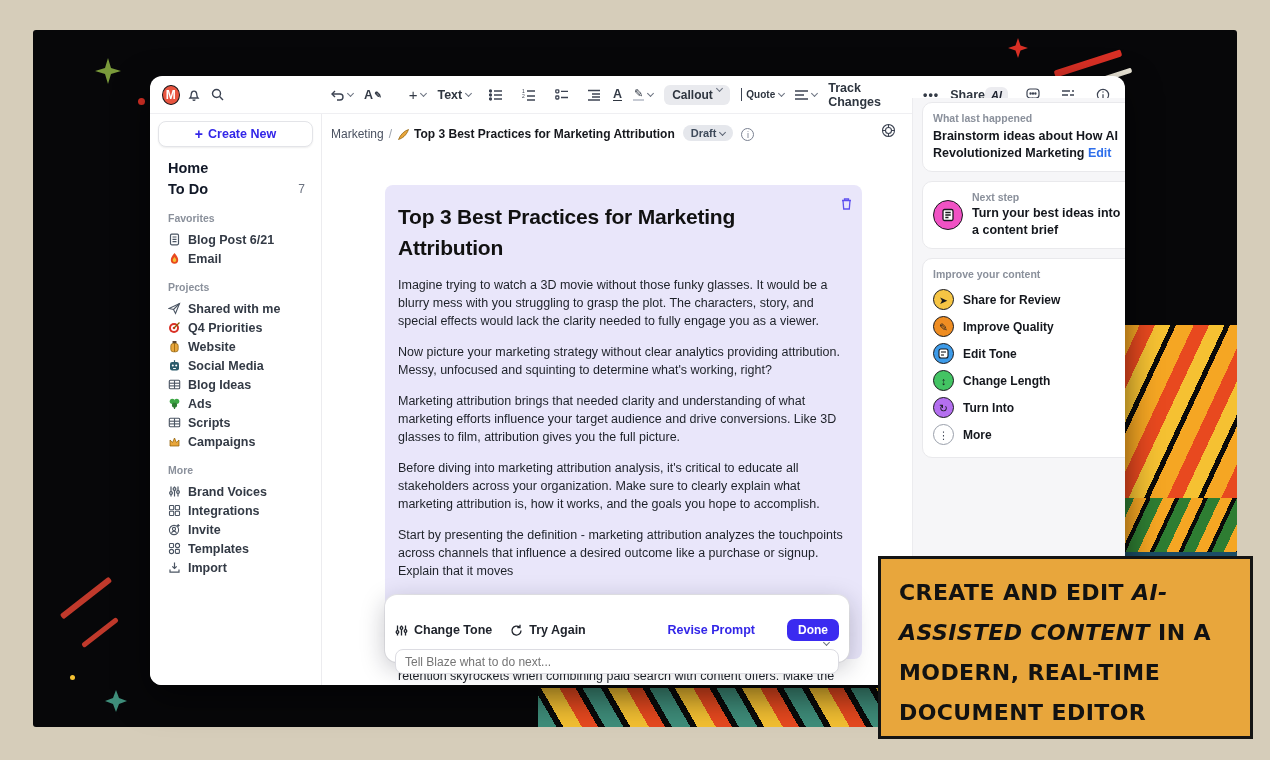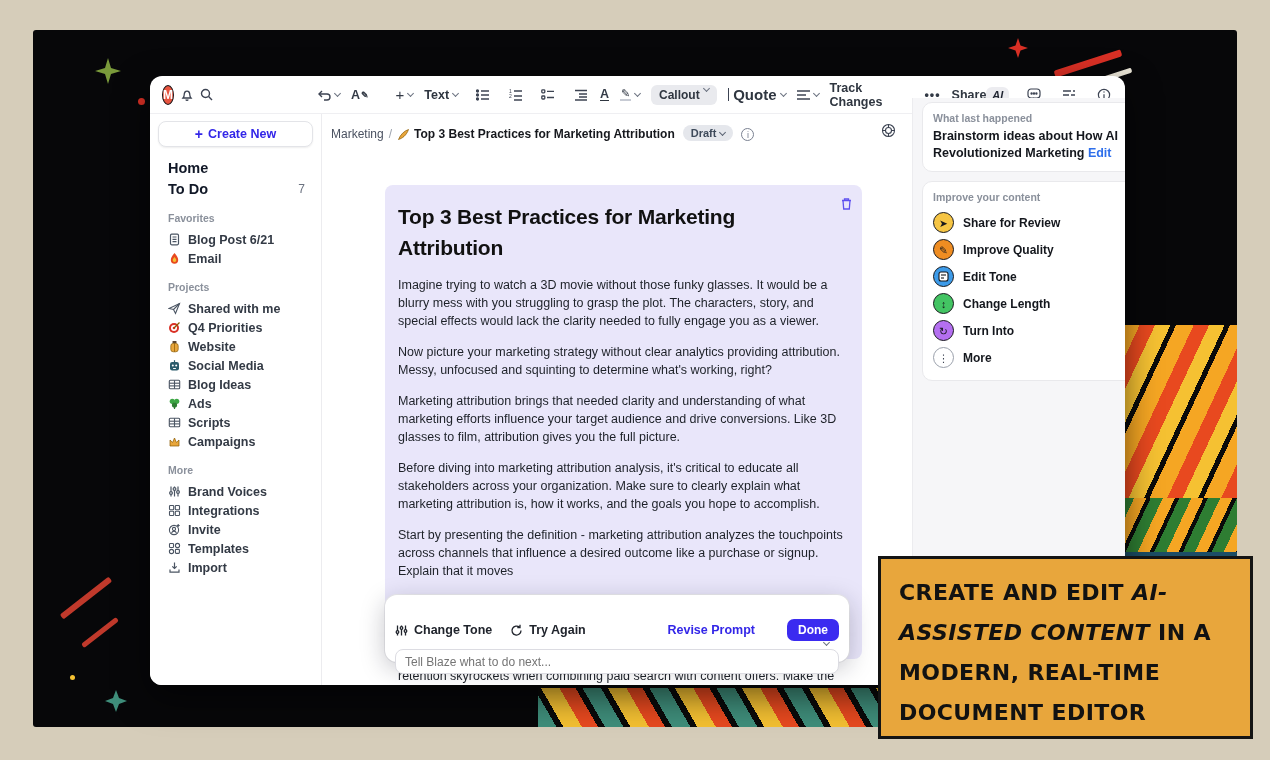--- a/index.html
+++ b/index.html
@@ -208,21 +208,21 @@
             <span class="penbar"></span>
           </span>
         <span class="chev"></span>
       </span>
       <span class="pill-btn">
           <span>Callout</span>
           <span class="chev"></span>
         </span>
       <span class="row">
           <span class="caret-bar"></span>
-          <span class="tlabel" style="font-size:15px">Quote</span>
+          <span class="tlabel" style="font-size:10px">Quote</span>
           <span class="chev"></span>
         </span>
       <span class="row">
         <svg width="13" height="10" viewBox="0 0 13 10" stroke="#3c4352" stroke-width="1.4">
             <line x1="0" y1="1" x2="13" y2="1"></line>
             <line x1="0" y1="5" x2="9" y2="5"></line>
             <line x1="0" y1="9" x2="13" y2="9"></line>
           </svg>
         <span class="chev"></span>
       </span>
@@ -515,20 +515,36 @@
     </div>
   </div>
 
   <div id="rpanel">
     <div class="card">
       <div class="clabel">What last happened</div>
       <div class="ctitle"><span>Brainstorm ideas about How AI Revolutionized Marketing</span>
         <span class="editlink">Edit</span></div>
     </div>
 
+    <div class="card">
+      <div class="next-row">
+        <span class="big-circ" style="background:#F052C4">
+          <svg width="14" height="14" viewBox="0 0 14 14" fill="none" stroke="#17181c" stroke-width="1.3">
+              <rect x="2" y="1.5" width="10" height="11" rx="1.5" fill="#fff"></rect>
+              <line x1="4.3" y1="4.5" x2="9.7" y2="4.5"></line>
+              <line x1="4.3" y1="7" x2="9.7" y2="7"></line>
+              <line x1="4.3" y1="9.5" x2="7.5" y2="9.5"></line>
+            </svg>
+        </span>
+        <div>
+          <div class="clabel">Next step</div>
+          <div class="ctitle" style="margin-top:2px">Turn your best ideas into a content brief</div>
+        </div>
+      </div>
+    </div>
 
     <div class="card">
       <div class="clabel" style="margin-bottom:6px">Improve your content</div>
       <div class="imp-row">
         <span class="imp-circ" style="background:#F6C544">➤</span>
         <span class="imp-label">Share for Review</span>
       </div>
       <div class="imp-row">
         <span class="imp-circ" style="background:#EF8D22">✎</span>
         <span class="imp-label">Improve Quality</span>

